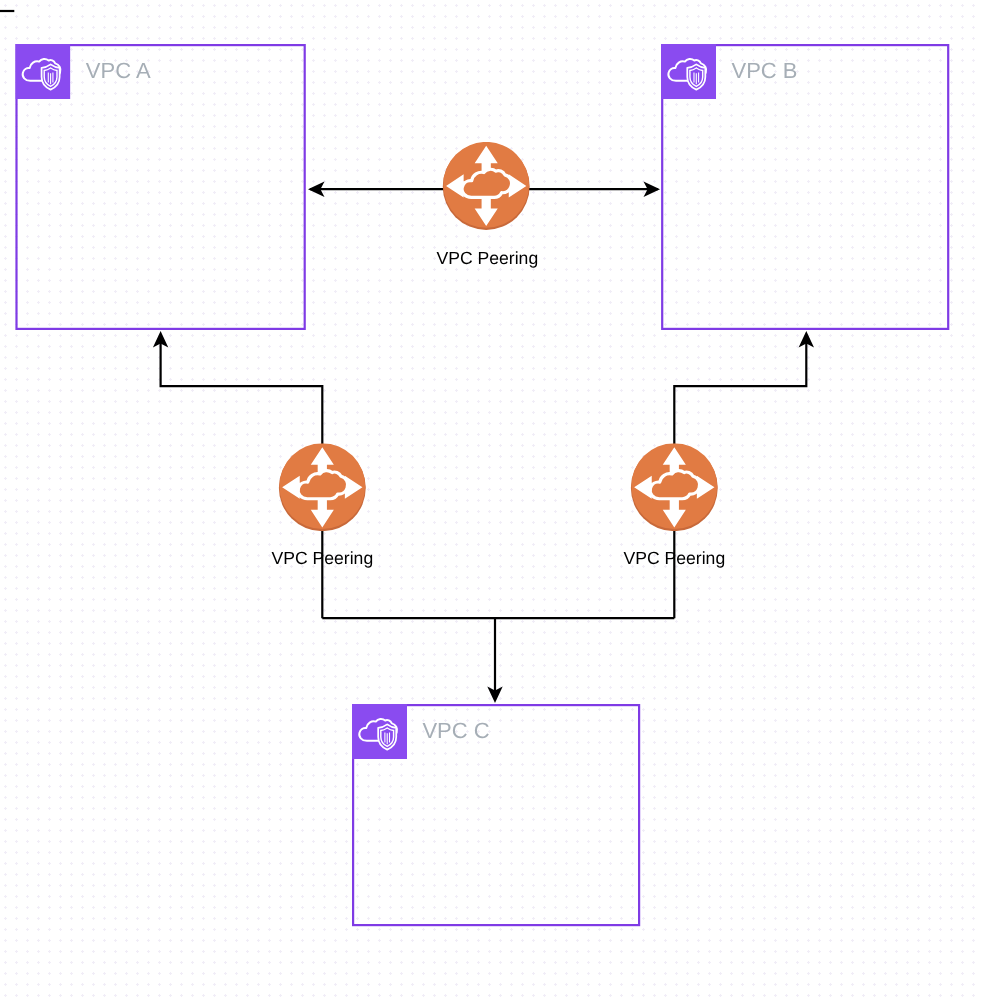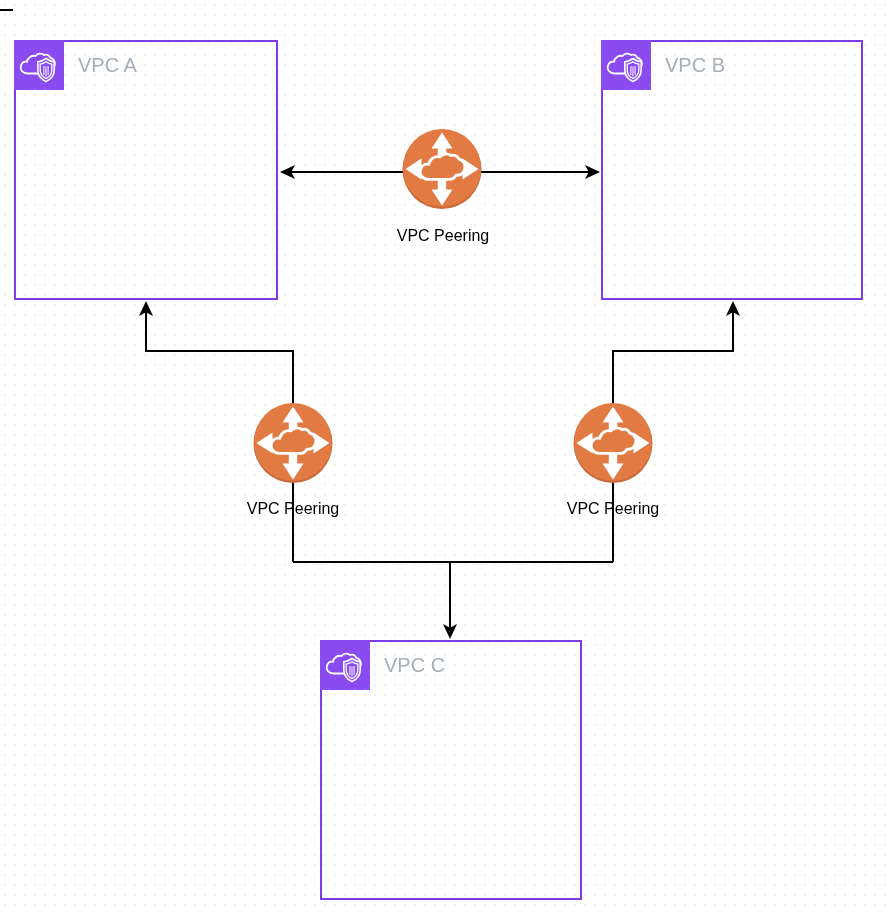--- a/index.html
+++ b/index.html
@@ -76,21 +76,21 @@
 
   <div class="vpc-box" style="left:601px;top:40px;width:262px;height:260px">
     <div class="vpc-icon">
       <svg viewBox="0 0 50 50">
           <use href="#sym-vpc"></use>
         </svg>
     </div>
     <span class="vpc-label">VPC B</span>
   </div>
 
-  <div class="vpc-box" style="left:320px;top:640px;width:262px;height:260px">
+  <div class="vpc-box" style="left:320px;top:640px;width:262px;height:202px">
     <div class="vpc-icon">
       <svg viewBox="0 0 50 50">
           <use href="#sym-vpc"></use>
         </svg>
     </div>
     <span class="vpc-label">VPC C</span>
   </div>
 
   <svg class="connectors" width="894" height="914">
     <g stroke="#000" stroke-width="2" fill="none">

